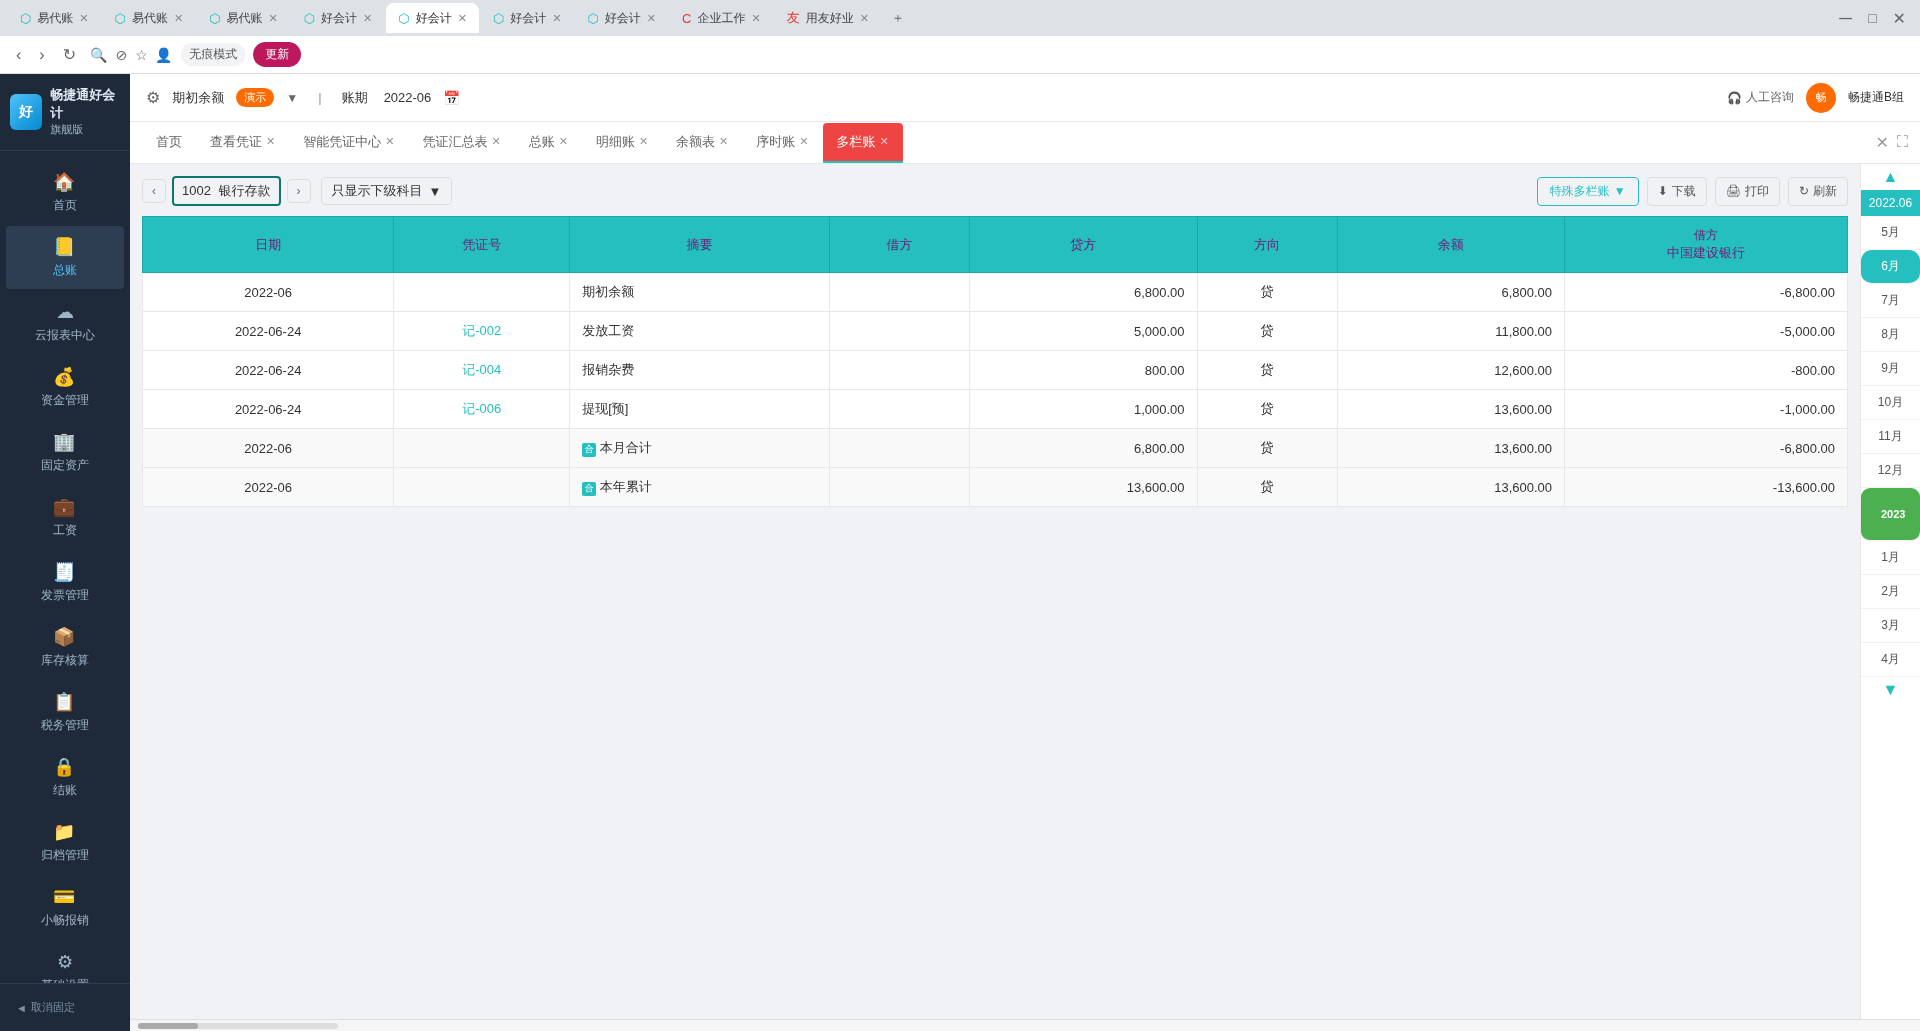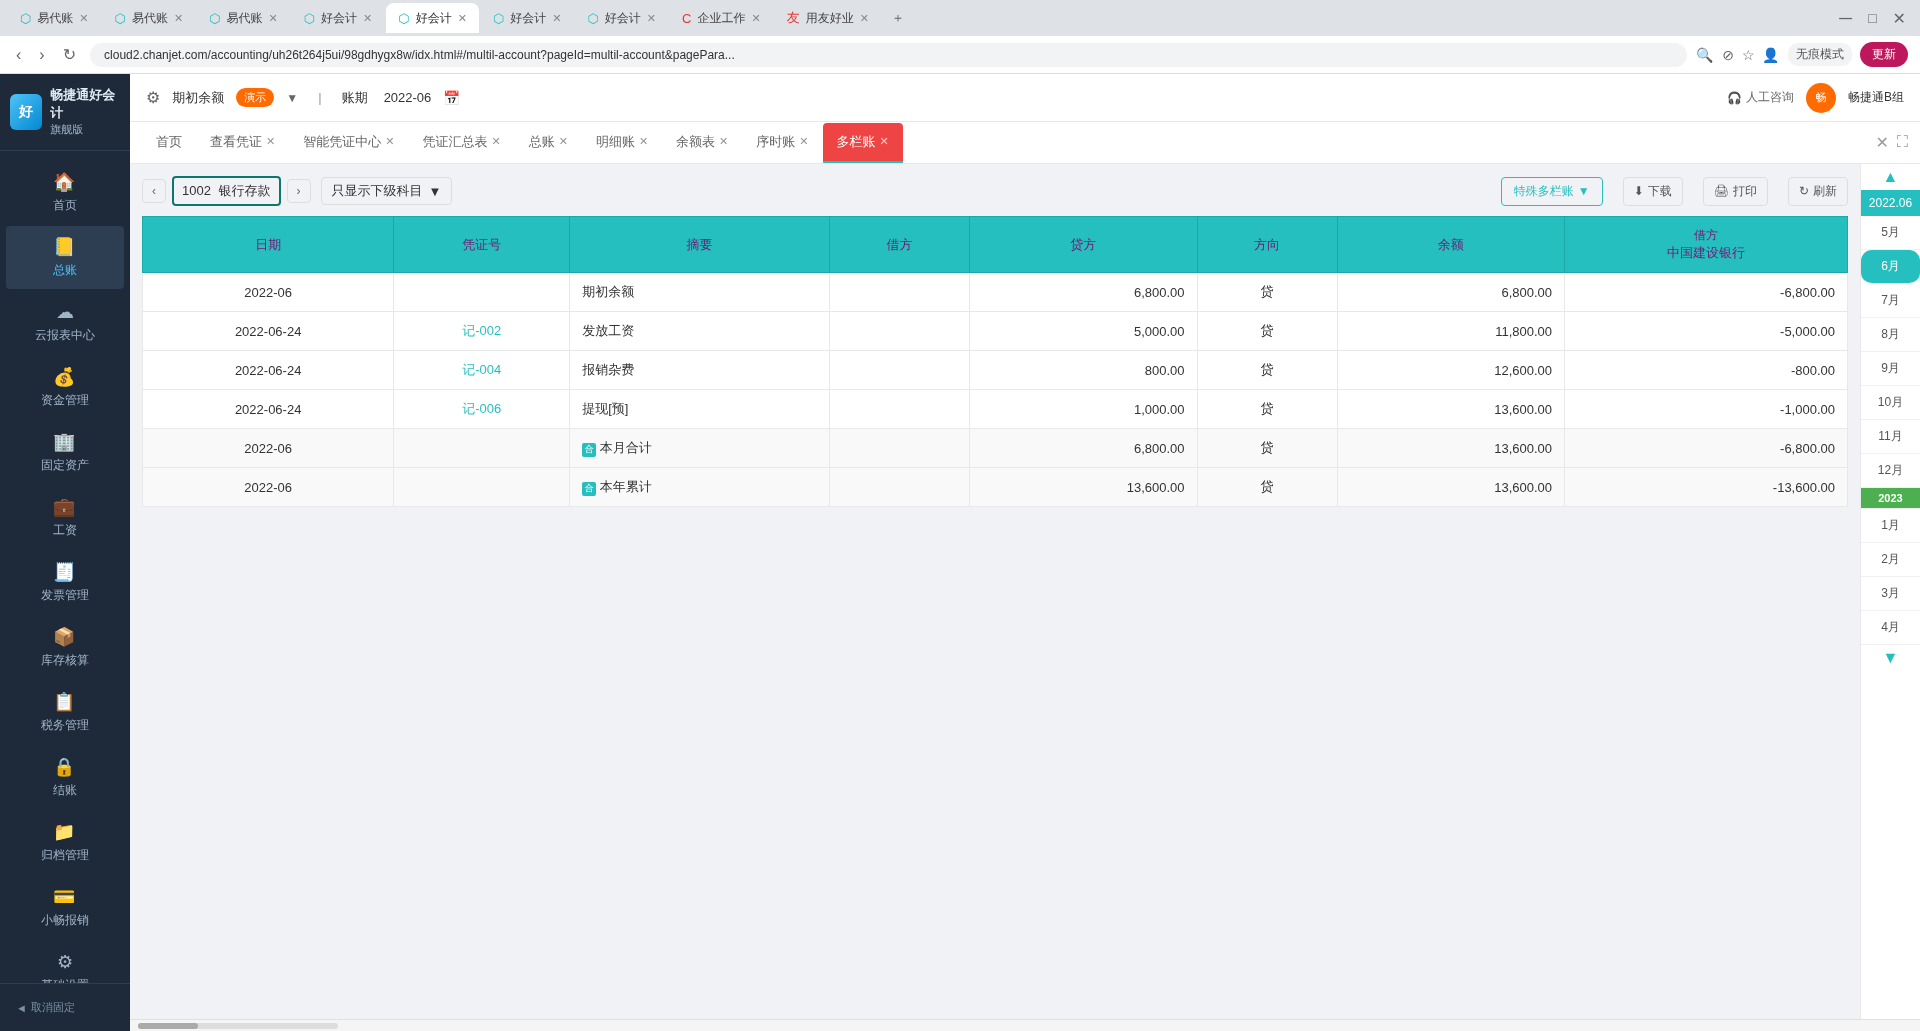--- a/index.html
+++ b/index.html
@@ -77,21 +77,21 @@
     .data-table tbody td.text-right { text-align: right; }
     .data-table tbody td.voucher-link { color: #26bfbf; cursor: pointer; }
     .month-total td, .year-total td { background: #f9f9f9; }
     .total-icon { width: 14px; height: 14px; background: #26bfbf; border-radius: 2px; color: white; font-size: 9px; display: inline-flex; align-items: center; justify-content: center; }
 
     
     .calendar-sidebar { width: 60px; background: #fff; border-left: 1px solid #e8e8e8; display: flex; flex-direction: column; overflow-y: auto; flex-shrink: 0; }
     .calendar-header { background: #26bfbf; color: white; text-align: center; padding: 6px 4px; font-size: 12px; }
     .month-item { text-align: center; padding: 8px 4px; font-size: 12px; color: #555; cursor: pointer; border-bottom: 1px solid #f0f0f0; }
     .month-item.active { background: #26bfbf; color: white; border-radius: 11px; }
-    .month-item.year-label { background: #4caf50; color: white; font-weight: bold; font-size: 11px; padding: 4px; }
+    .month-item.year-label { background: #4caf50; color: white; font-weight: bold; font-size: 11px; padding: 20px; border-radius: 9px; }
     .cal-nav { display: flex; justify-content: center; align-items: center; padding: 4px; cursor: pointer; color: #26bfbf; font-size: 16px; }
 
     
     ::-webkit-scrollbar { width: 6px; height: 6px; }
     ::-webkit-scrollbar-track { background: #f1f1f1; }
     ::-webkit-scrollbar-thumb { background: #ccc; border-radius: 3px; }
   </style>
 </head>
 <body>
 
@@ -149,21 +149,20 @@
       <span style="cursor:pointer;font-size:14px;color:#666;padding:2px 6px;">□</span>
       <span style="cursor:pointer;font-size:16px;color:#666;padding:2px 6px;">✕</span>
     </div>
   </div>
 </div>
 
 <div class="address-bar">
   <span class="nav-btn">‹</span>
   <span class="nav-btn">›</span>
   <span class="nav-btn">↻</span>
-  <div class="url-box">cloud2.chanjet.com/accounting/uh26t264j5ui/98gdhygx8w/idx.html#/multil-account?pageId=multil-account&amp;pagePara...</div>
   <div class="addr-actions">
     <span class="addr-btn">🔍</span>
     <span class="addr-btn">⊘</span>
     <span class="addr-btn">☆</span>
     <span class="addr-btn">👤</span>
     <span style="font-size:12px;color:#555;background:#f1f3f4;padding:3px 8px;border-radius:10px;cursor:pointer;">无痕模式</span>
     <button class="update-btn">更新</button>
   </div>
 </div>
 
@@ -313,21 +312,21 @@
             <div class="account-label">
               <span>1002</span>
               <span style="margin-left:4px;">银行存款</span>
             </div>
             <div class="nav-arrow">›</div>
           </div>
           <div class="filter-box">
             <span>只显示下级科目</span>
             <span>▼</span>
           </div>
-          <div style="margin-left:auto;display:flex;align-items:flex-start;gap:20px;">
+          <div style="margin-left:auto;display:flex;align-items:flex-start;gap:8px;">
             <div class="special-btn">
               <span>特殊多栏账</span>
               <span>▼</span>
             </div>
             <div class="toolbar-btn">
               <span>⬇</span>
               <span>下载</span>
             </div>
             <div class="toolbar-btn">
               <span>🖨</span>

